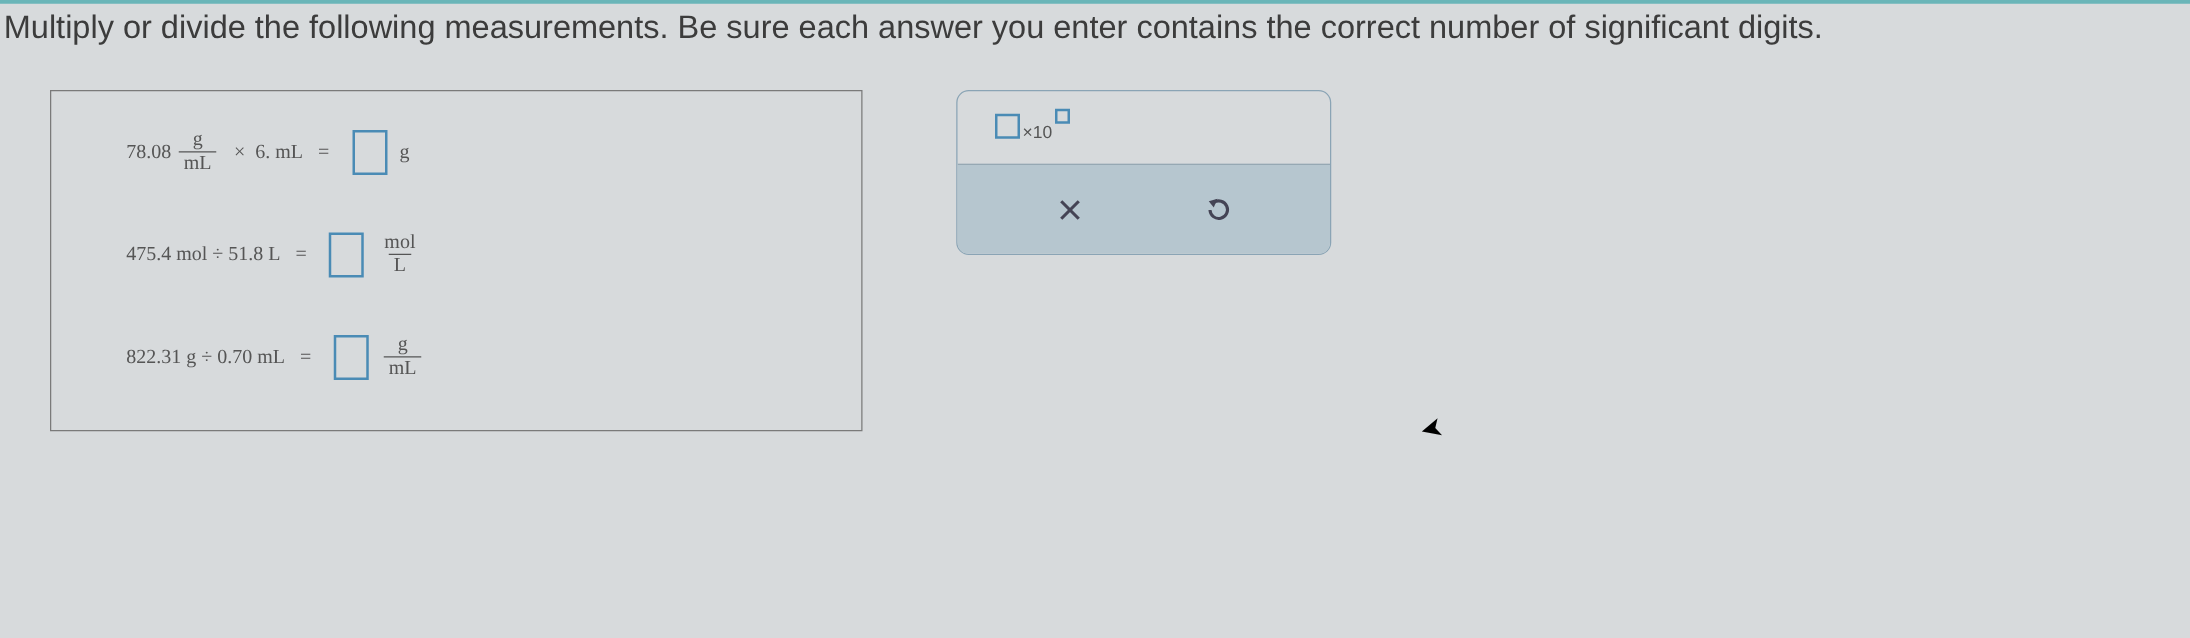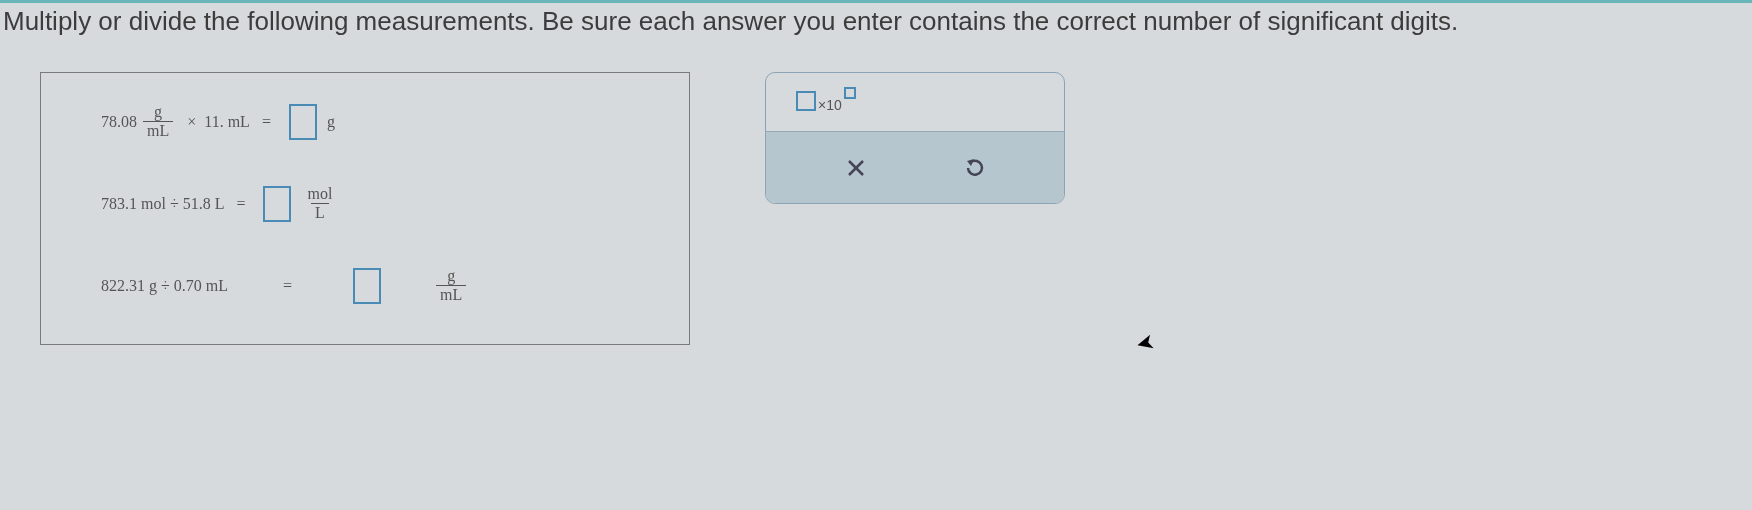--- a/index.html
+++ b/index.html
@@ -36,21 +36,20 @@
     .problem-row {
       display: flex;
       align-items: center;
       margin-bottom: 45px;
       font-size: 16px;
       color: #555;
       font-family: 'Times New Roman', serif;
     }
     .problem-row:last-child {
       margin-bottom: 10px;
-      gap: 43px;
     }
     .fraction {
       display: inline-flex;
       flex-direction: column;
       align-items: center;
       vertical-align: middle;
       margin: 0 6px;
     }
     .fraction .num {
       padding: 0 4px;
@@ -149,28 +148,28 @@
 
   <div class="problems-box">
 
     <div class="problem-row">
       <span>78.08</span>
       <span class="fraction">
         <span class="num">g</span>
         <span class="denom">mL</span>
       </span>
       <span style="margin:0 8px;">×</span>
-      <span>11. mL</span>
+      <span>6. mL</span>
       <span class="eq-sign">=</span>
       <span class="input-box"></span>
       <span style="margin-left:4px;">g</span>
     </div>
 
     <div class="problem-row">
-      <span>783.1 mol ÷ 51.8 L</span>
+      <span>475.4 mol ÷ 51.8 L</span>
       <span class="eq-sign">=</span>
       <span class="input-box"></span>
       <span class="fraction">
         <span class="num">mol</span>
         <span class="denom">L</span>
       </span>
     </div>
 
     <div class="problem-row">
       <span>822.31 g ÷ 0.70 mL</span>

